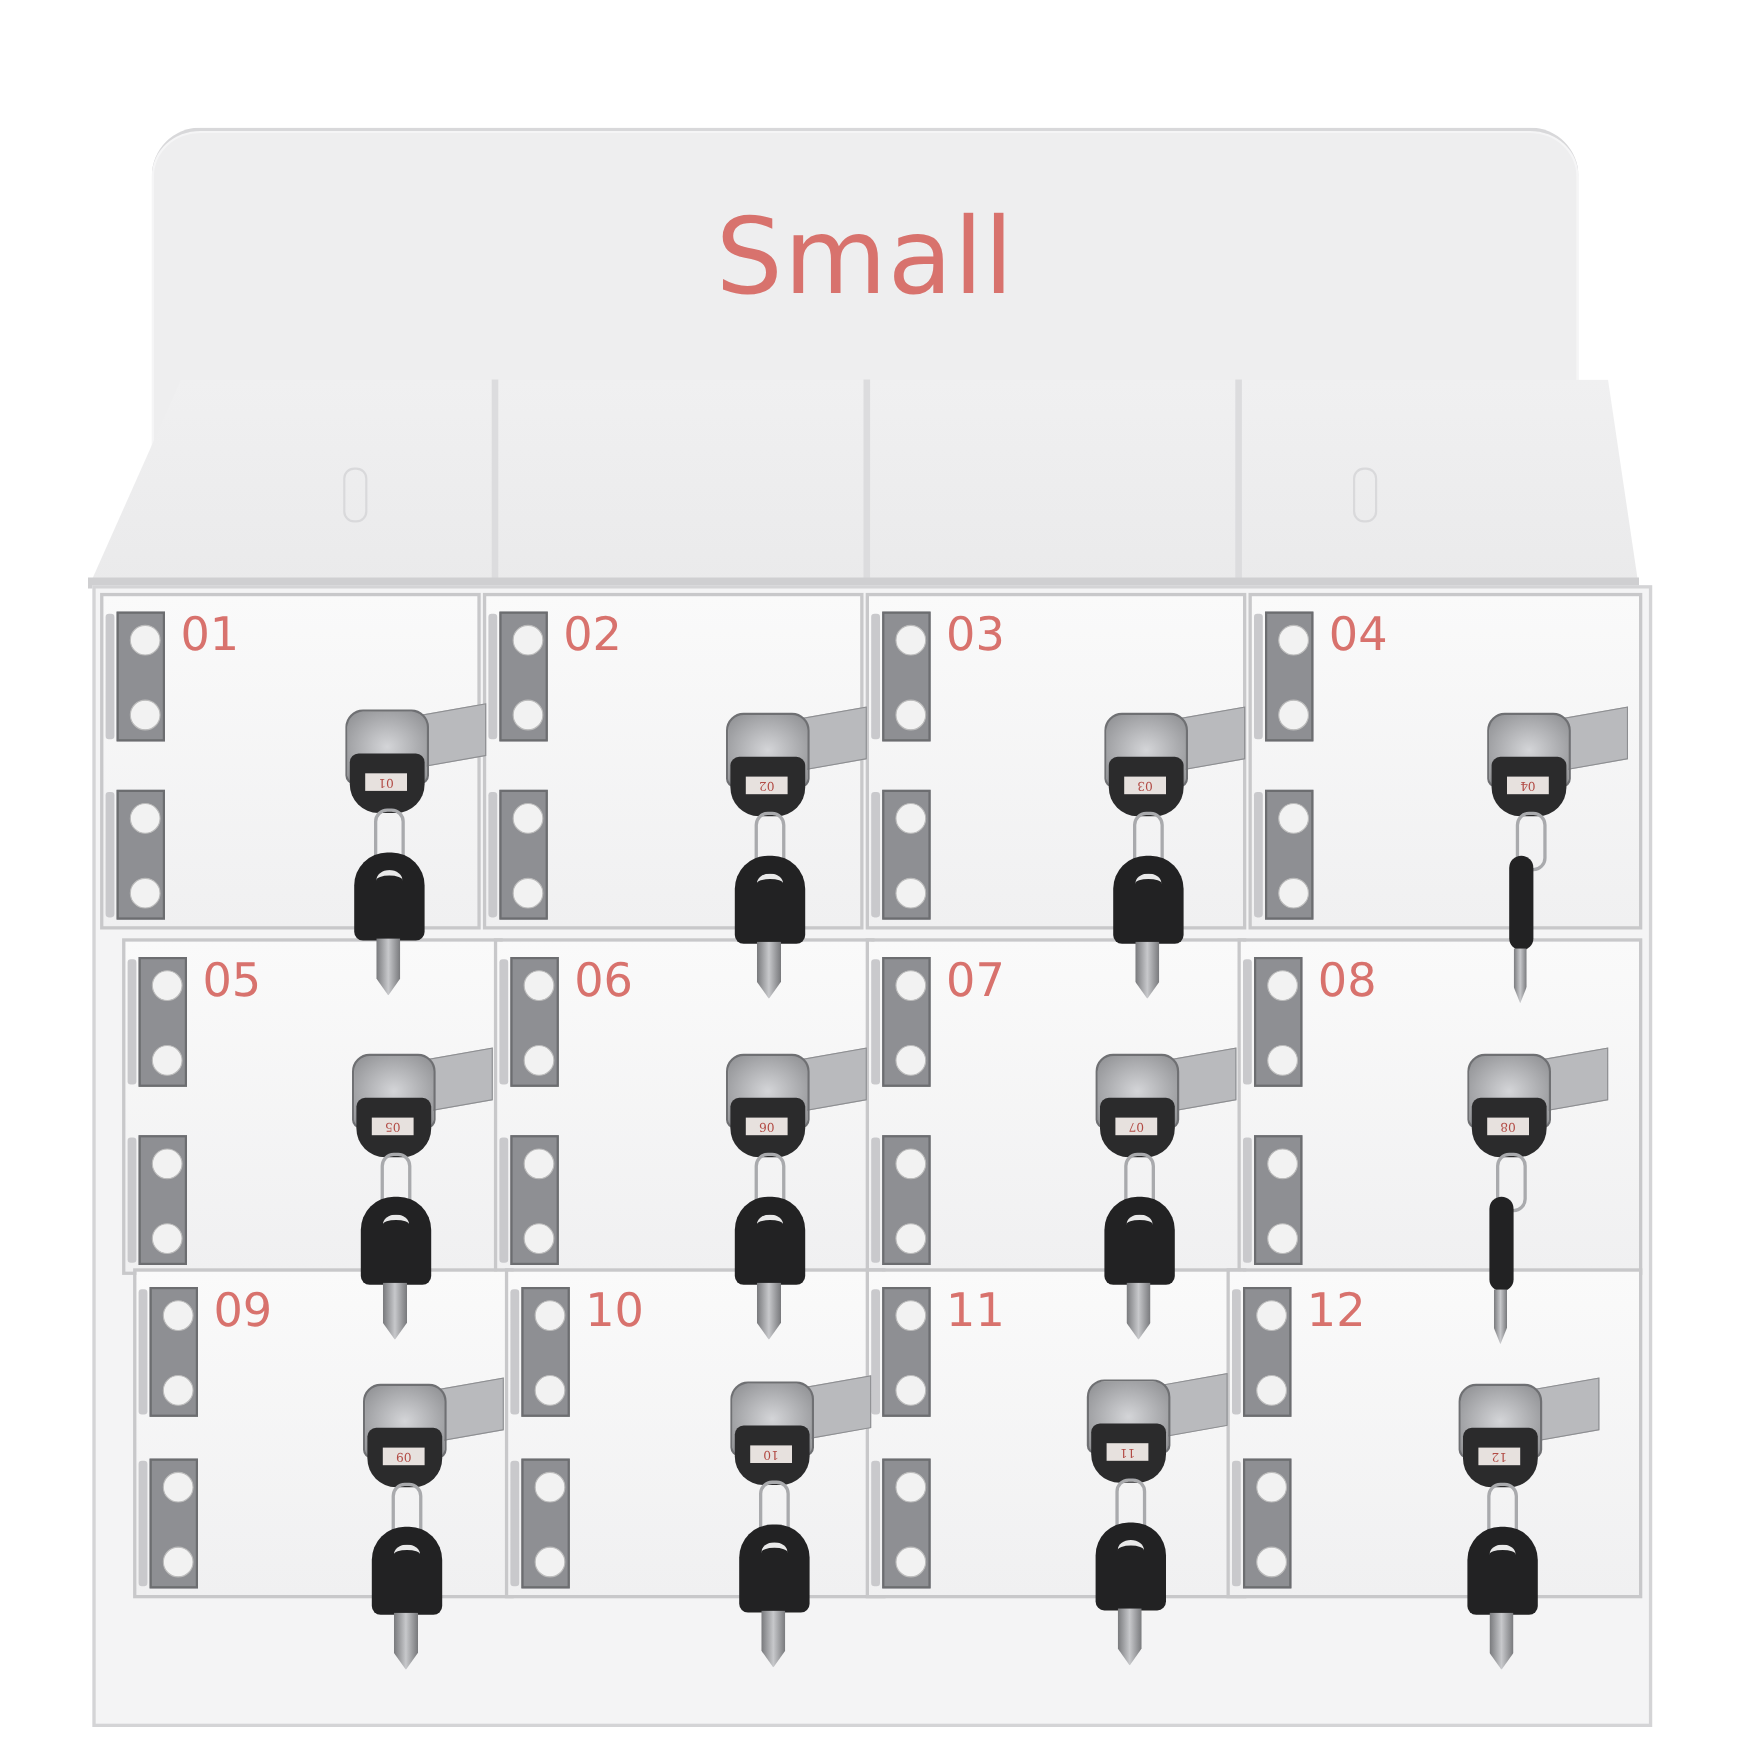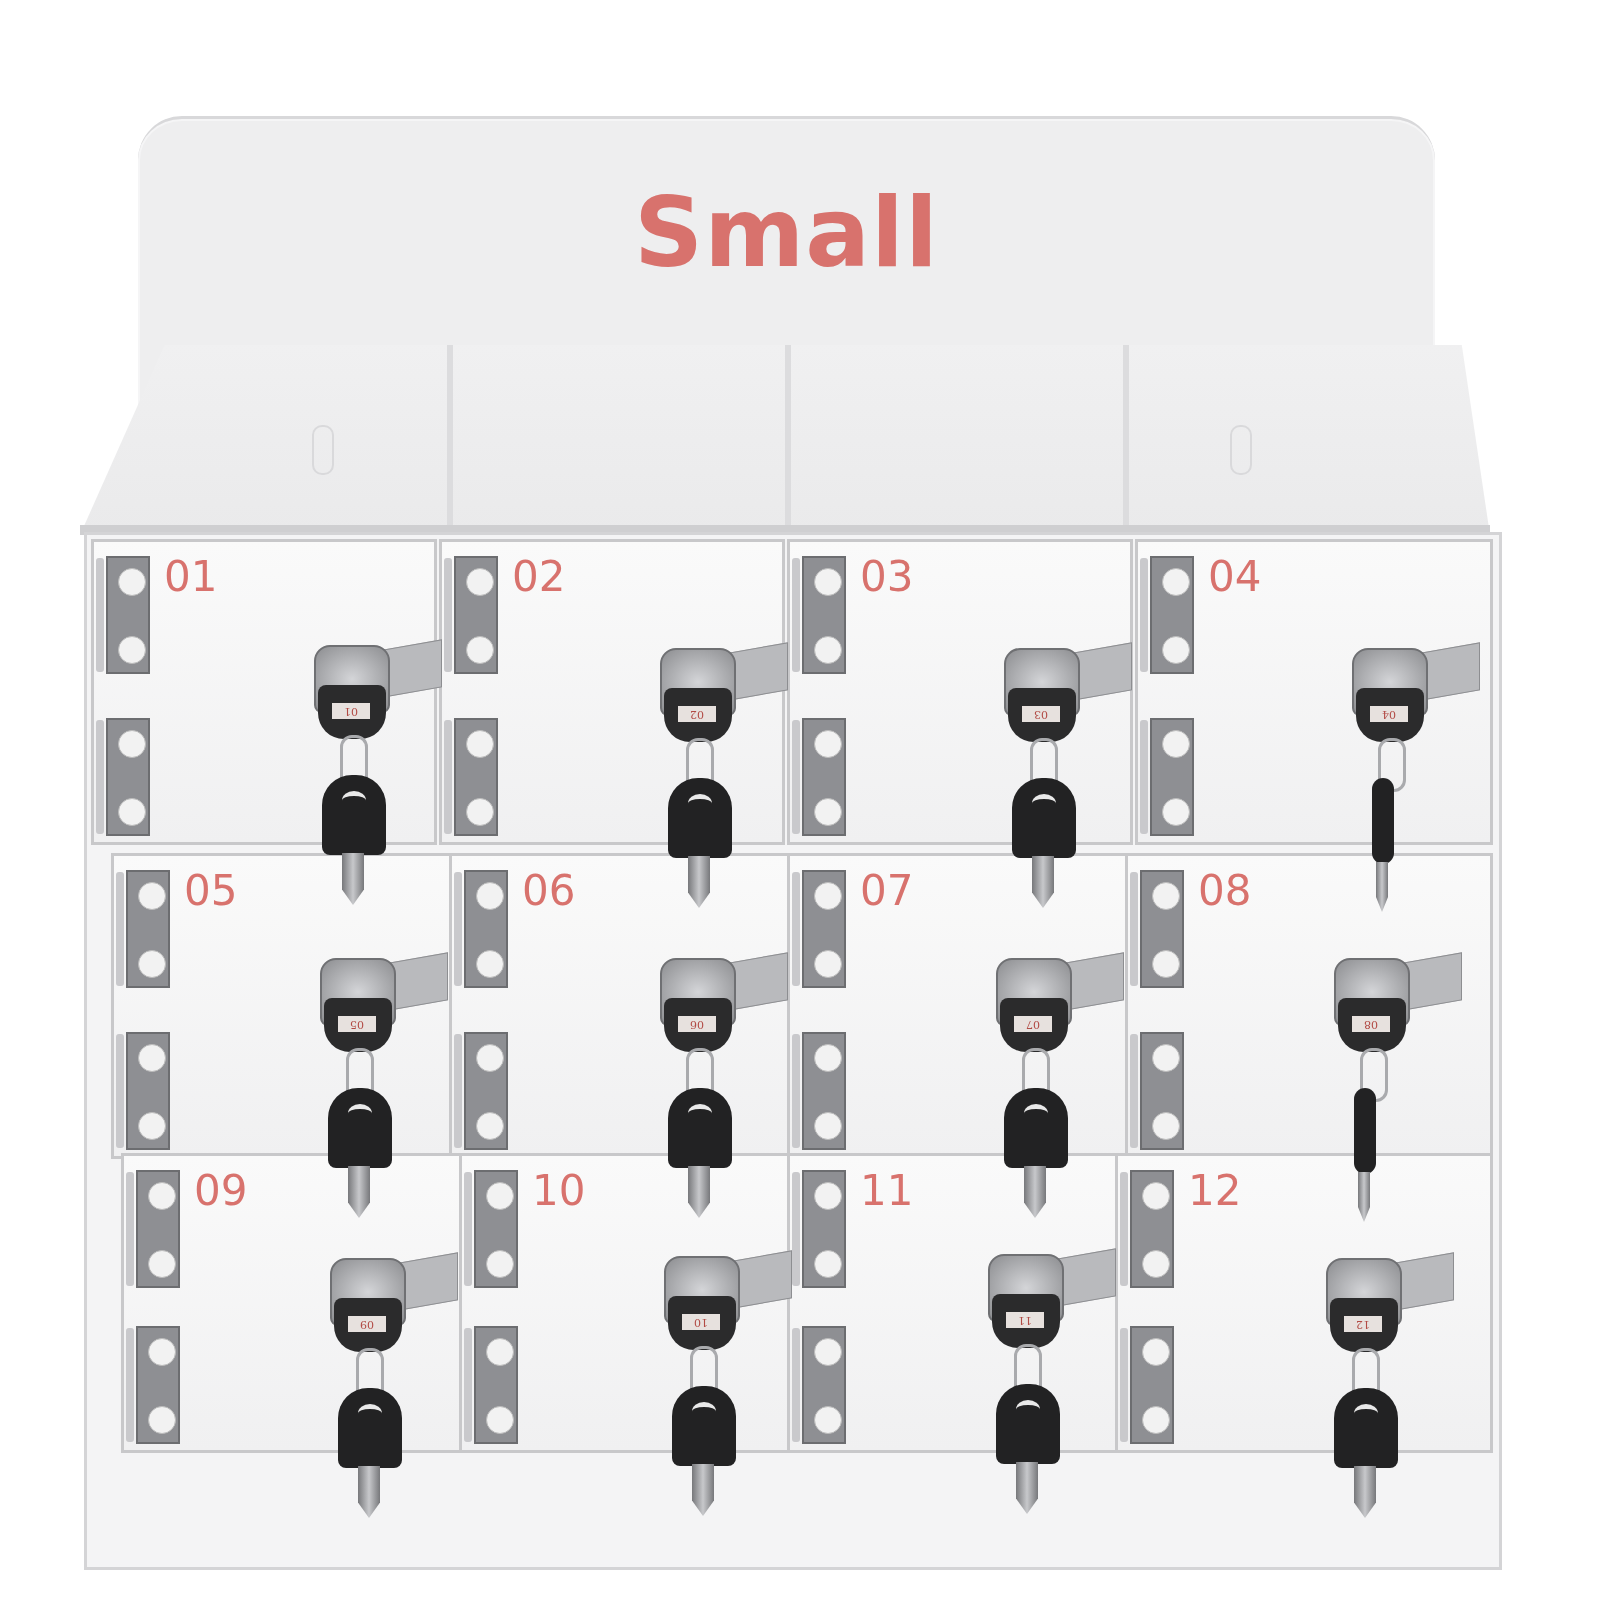--- a/index.html
+++ b/index.html
@@ -1,18 +1,18 @@
 <!DOCTYPE html>
 <html><head>
 <meta charset="utf-8">
 <style>
   html,body{margin:0;padding:0;background:#ffffff;}
   body{width:1600px;height:1600px;position:relative;overflow:hidden;font-family:"DejaVu Sans",sans-serif;}
   .backboard{position:absolute;left:138px;top:116px;width:1297px;height:420px;background:#eeeeef;border-radius:44px 44px 0 0;border-top:3px solid #d8d8da;box-shadow:inset 0 0 0 2px #f5f5f6;}
-  .title{position:absolute;left:138px;top:178px;width:1297px;height:110px;display:flex;justify-content:center;gap:96px;color:#d8726d;font-weight:bold;font-size:96px;letter-spacing:1px;line-height:110px;}
+  .title{position:absolute;left:138px;top:178px;width:1297px;height:110px;display:flex;justify-content:center;gap:96px;color:#d8726d;font-weight:normal;font-size:96px;letter-spacing:1px;line-height:110px;}
   .top-shelf{position:absolute;left:80px;top:345px;width:1410px;height:190px;}
   .top-shelf .face{position:absolute;left:0;top:0;width:100%;height:100%;background:linear-gradient(#f0f0f1,#eaeaeb);clip-path:polygon(6% 0,98% 0,100% 100%,0 100%);}
   .top-shelf .div{position:absolute;top:0;width:6px;height:100%;background:#dcdcde;}
   .top-shelf .edge{position:absolute;left:0;bottom:0;width:100%;height:10px;background:#cfcfd1;}
   .keyhole{position:absolute;width:18px;height:46px;border:2px solid #d9d9db;border-radius:10px;}
   .grid{position:absolute;left:84px;top:532px;width:1412px;height:1032px;border:3px solid #d4d4d6;background:#f4f4f5;}
   .cell{position:absolute;width:346px;height:306px;border:3px solid #c8c8ca;background:linear-gradient(#fafafa,#f0f0f1);box-sizing:border-box;}
   .num{position:absolute;left:70px;top:10px;color:#d8726d;font-size:42px;line-height:50px;}
   .hinge{position:absolute;left:12px;width:44px;height:118px;background:#8e8f93;border:2px solid #6c6d70;box-sizing:border-box;}
   .hinge .screw{position:absolute;left:10px;width:26px;height:26px;border-radius:50%;background:#f2f2f2;border:1px solid #bbb;}

